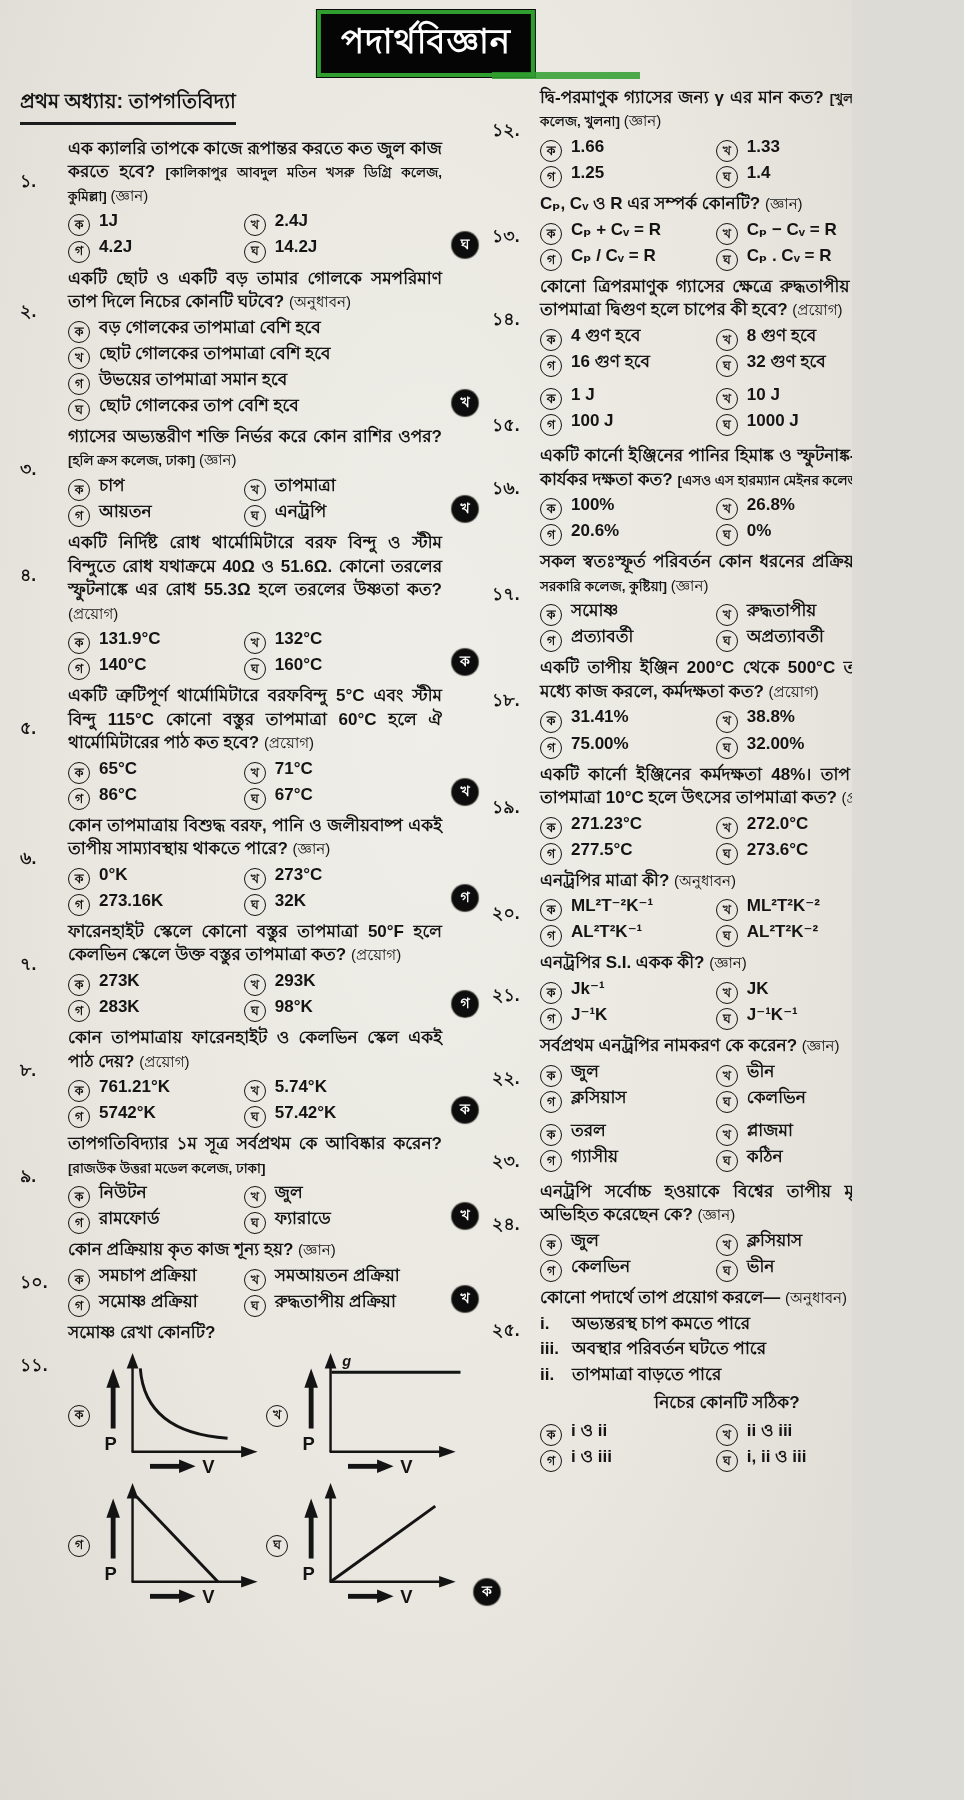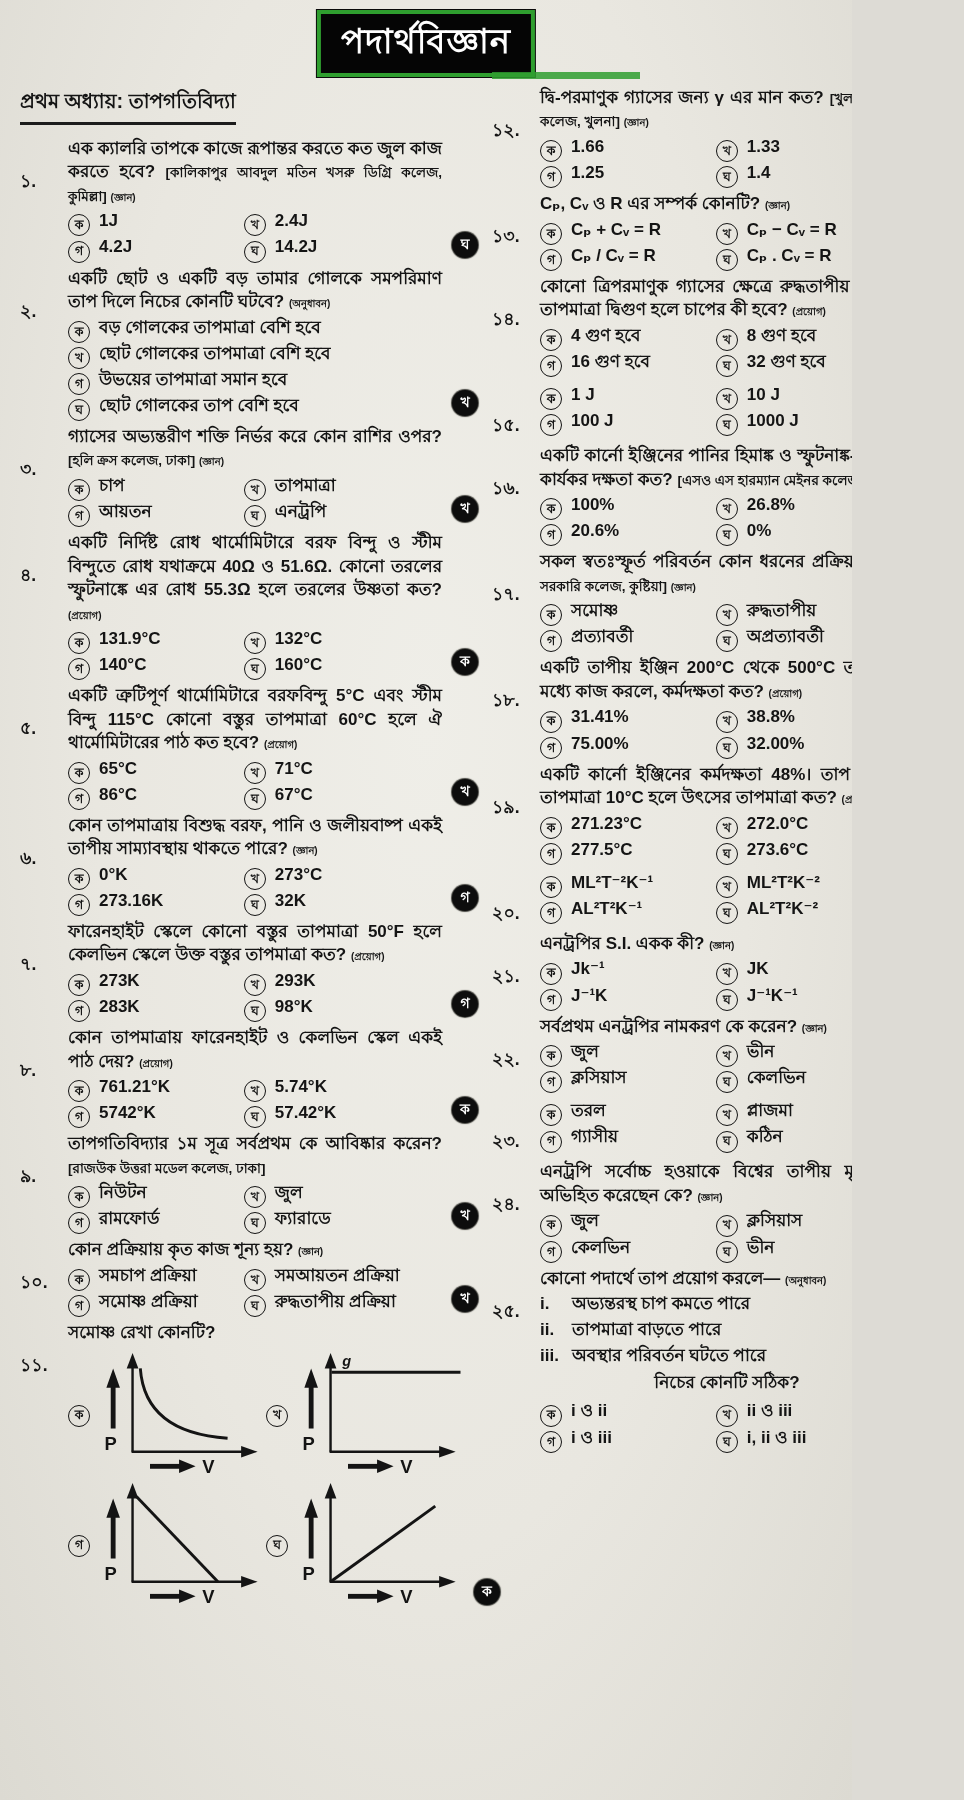--- a/index.html
+++ b/index.html
@@ -28,21 +28,21 @@
   .col-right{left:492px;}
   .chapter{
     font-size:20px;font-weight:800;display:inline-block;
     border-bottom:3.5px solid #1c1c1c;padding-bottom:3px;margin:0 0 12px 0;
   }
   .question{position:relative;display:flex;gap:6px;margin-bottom:7px;}
   .q-num{min-width:42px;font-weight:800;font-size:17.5px;line-height:1.38;margin-top:32px;}
   .q-body{flex:1;position:relative;padding-right:30px;}
   .q-text{font-size:17px;line-height:1.38;font-weight:700;text-align:justify;}
   .q-ref{font-size:13.5px;font-weight:600;}
-  .q-tag{font-size:10px;font-weight:700;}
+  .q-tag{font-size:15px;font-weight:400;}
   .stmt{display:flex;gap:12px;font-size:17px;font-weight:700;line-height:1.4;margin-top:2px;}
   .stmt-m{min-width:20px;font-weight:700;}
   .q-footer{font-size:17px;font-weight:700;margin-top:2px;text-align:center;}
   .opts{display:grid;margin-top:3px;row-gap:3px;}
   .opts.grid{grid-template-columns:47% 53%;}
   .opts.stack{grid-template-columns:100%;}
   .opt{display:flex;gap:9px;align-items:baseline;font-size:17px;font-weight:700;line-height:1.3;}
   .oc{
     flex:0 0 auto;display:inline-flex;width:20px;height:20px;border:1.8px solid #141414;
     border-radius:50%;align-items:center;justify-content:center;
@@ -594,20 +594,21 @@
                 <span class="oc">ঘ</span>
                 <span>273.6°C</span>
               </div>
             </div>
             <div class="ans">ক</div>
           </div>
         </div>
         <div class="question">
           <div class="q-num">২০.</div>
           <div class="q-body">
+            <div class="q-text">এনট্রপির মাত্রা কী? <span class="q-tag">(অনুধাবন)</span></div>
             <div class="opts grid">
               <div class="opt">
                 <span class="oc">ক</span>
                 <span>ML²T⁻²K⁻¹</span>
               </div>
               <div class="opt">
                 <span class="oc">খ</span>
                 <span>ML²T²K⁻²</span>
               </div>
               <div class="opt">
@@ -723,26 +724,26 @@
         </div>
         <div class="question">
           <div class="q-num">২৫.</div>
           <div class="q-body">
             <div class="q-text">কোনো পদার্থে তাপ প্রয়োগ করলে— <span class="q-tag">(অনুধাবন)</span></div>
             <div class="stmt">
               <span class="stmt-m">i.</span>
               <span>অভ্যন্তরস্থ চাপ কমতে পারে</span>
             </div>
             <div class="stmt">
+              <span class="stmt-m">iii.</span>
+              <span>অবস্থার পরিবর্তন ঘটতে পারে</span>
+            </div>
+            <div class="stmt">
               <span class="stmt-m">ii.</span>
               <span>তাপমাত্রা বাড়তে পারে</span>
-            </div>
-            <div class="stmt">
-              <span class="stmt-m">iii.</span>
-              <span>অবস্থার পরিবর্তন ঘটতে পারে</span>
             </div>
             <div class="q-footer">নিচের কোনটি সঠিক?</div>
             <div class="opts grid">
               <div class="opt">
                 <span class="oc">ক</span>
                 <span>i ও ii</span>
               </div>
               <div class="opt">
                 <span class="oc">খ</span>
                 <span>ii ও iii</span>

